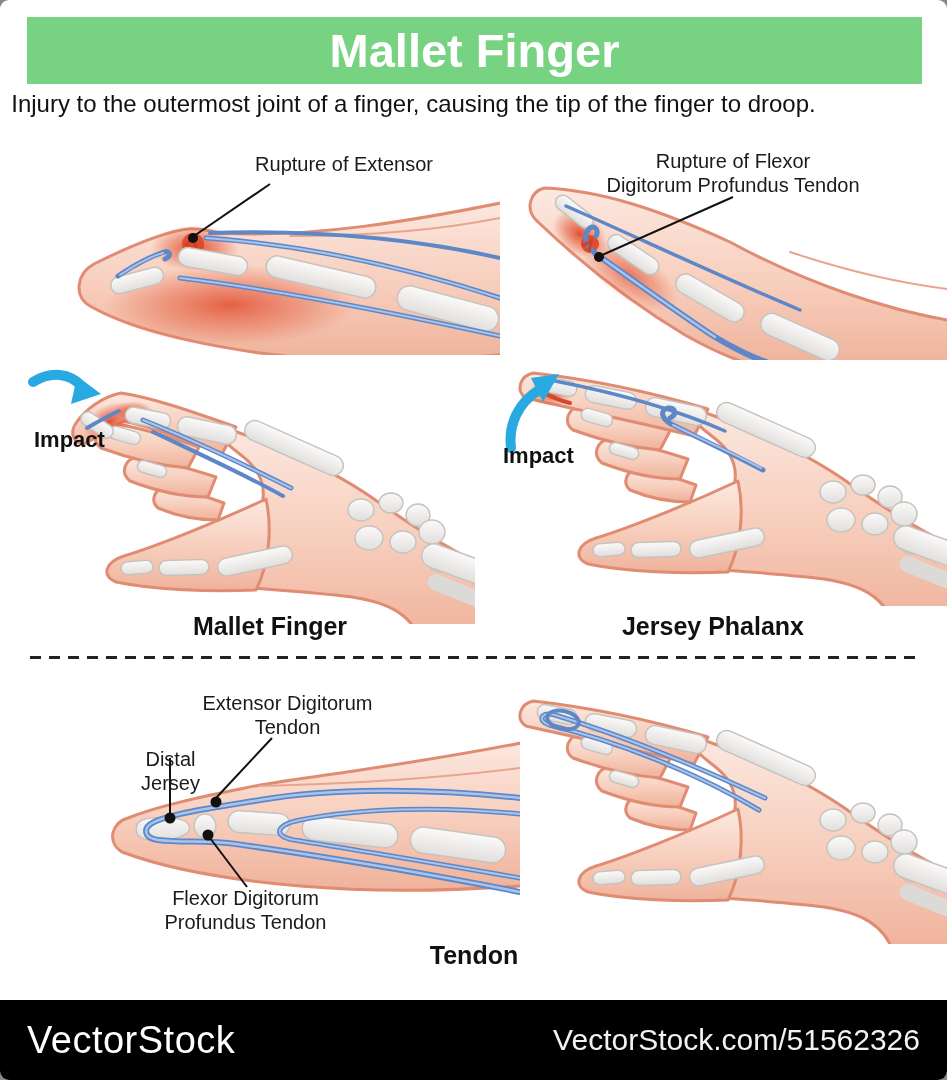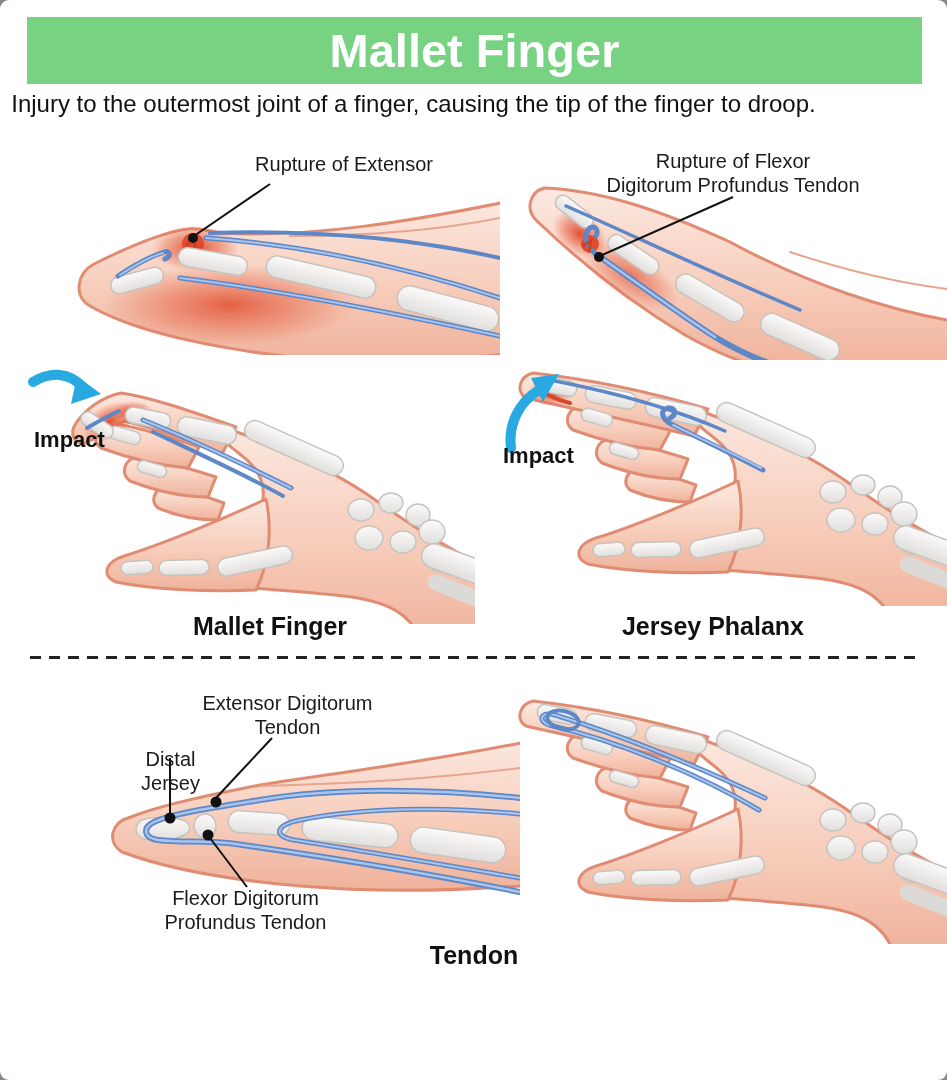--- a/index.html
+++ b/index.html
@@ -280,14 +280,18 @@
       <use href="#bonesCommon"></use>
       <use href="#bonesIndexStraight"></use>
     </g>
     <g>
       <path class="tendon" stroke-width="5" d="M 268 122 C 210 95 130 61 58 39 C 44 35 40 45 52 49 C 120 65 200 97 262 134"></path>
       <path class="tendonHi" stroke-width="2" d="M 268 122 C 210 95 130 61 58 39 C 44 35 40 45 52 49 C 120 65 200 97 262 134"></path>
       <ellipse cx="66" cy="44" rx="16" ry="9" transform="rotate(12 66 44)" stroke="#5d87c6" stroke-width="4" fill="none"></ellipse>
     </g>
   </svg>
 
+  <div class="footer">
+    <span class="brand">VectorStock</span>
+    <span class="credit">VectorStock.com/51562326</span>
+  </div>
 
 </div>
 
 </body></html>

